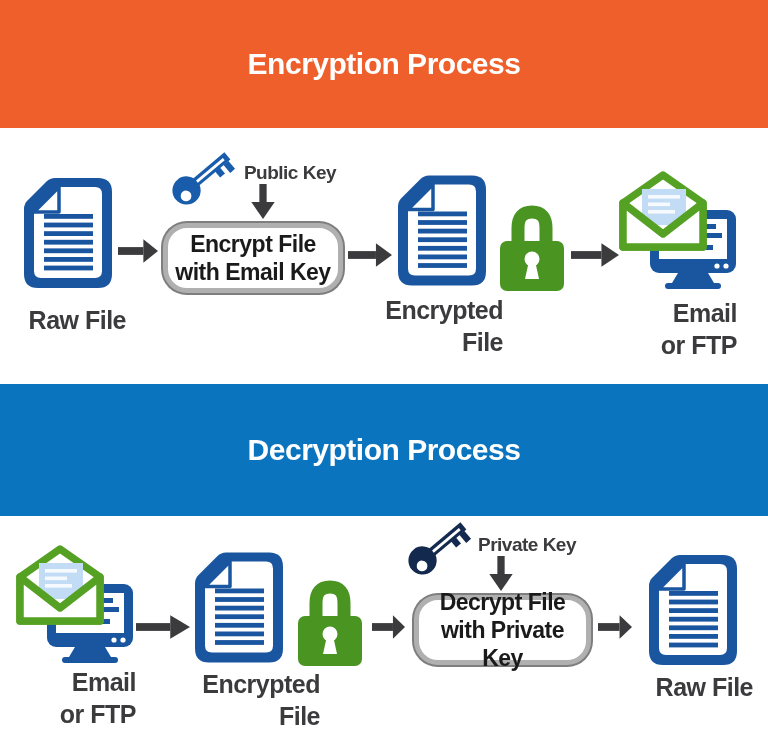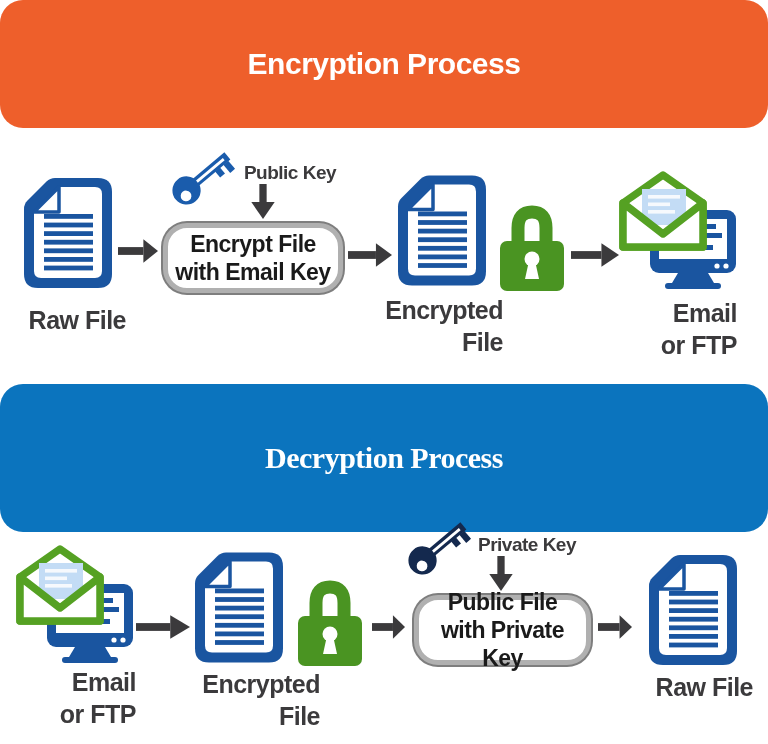--- a/index.html
+++ b/index.html
@@ -2,24 +2,24 @@
 <html style="--banner-orange: #EE5F2B; --banner-blue: #0B74BE; --icon-blue: #1A55A0; --lock-green: #4A9422; --envelope-green: #55A123; --public-key-blue: #1A5CAC; --private-key-navy: #14294E; --label-dark: #3B3A3C; --letter-blue: #C3DCF5; --box-border: #B0B0B0;"><head>
 <meta charset="utf-8">
 <style>
   html,body{margin:0;padding:0;background:#fff;}
   .stage{
     position:relative;width:768px;height:744px;background:#fff;overflow:hidden;
     font-family:"Liberation Sans", sans-serif;
   }
   .abs{position:absolute;}
   .banner{
-    position:absolute;left:0;width:768px;display:flex;align-items:center;justify-content:center;border-radius:23px;
+    position:absolute;left:0;width:768px;display:flex;align-items:center;justify-content:center;
   }
   .banner-enc{top:0;height:128px;background:var(--banner-orange);}
-  .banner-dec{top:384px;height:148px;background:var(--banner-blue);font-family:Liberation Serif, serif;}
+  .banner-dec{top:384px;height:132px;background:var(--banner-blue);}
   .banner-title{
     color:#fff;font-size:30px;font-weight:bold;letter-spacing:-0.5px;
   }
   .icon-label{
     position:absolute;text-align:right;font-weight:bold;
     font-size:25px;line-height:32px;color:var(--label-dark);letter-spacing:-0.5px;
   }
   .key-label{
     position:absolute;text-align:center;font-weight:bold;
     font-size:19px;line-height:24px;color:var(--label-dark);letter-spacing:-0.5px;
@@ -198,21 +198,21 @@
 
   <svg class="icon abs" style="left:406px;top:506px;width:72px;height:72px;color:var(--private-key-navy)">
       <use href="#sym-key"></use>
     </svg>
   <div class="key-label" style="left:452px;top:533px;width:150px">Private Key</div>
   <svg class="icon abs" style="left:488px;top:556px;width:26px;height:36px">
       <use href="#sym-arrow-down"></use>
     </svg>
 
   <div class="process-box" style="left:414px;top:595px;width:177px;height:70px">
-    <div>Public File</div>
+    <div>Decrypt File</div>
     <div>with Private Key</div>
   </div>
 
   <svg class="icon abs" style="left:598px;top:614px;width:34px;height:26px">
       <use href="#sym-arrow-right"></use>
     </svg>
 
   <svg class="icon abs" style="left:647px;top:553px;width:92px;height:114px">
       <use href="#sym-doc"></use>
     </svg>

